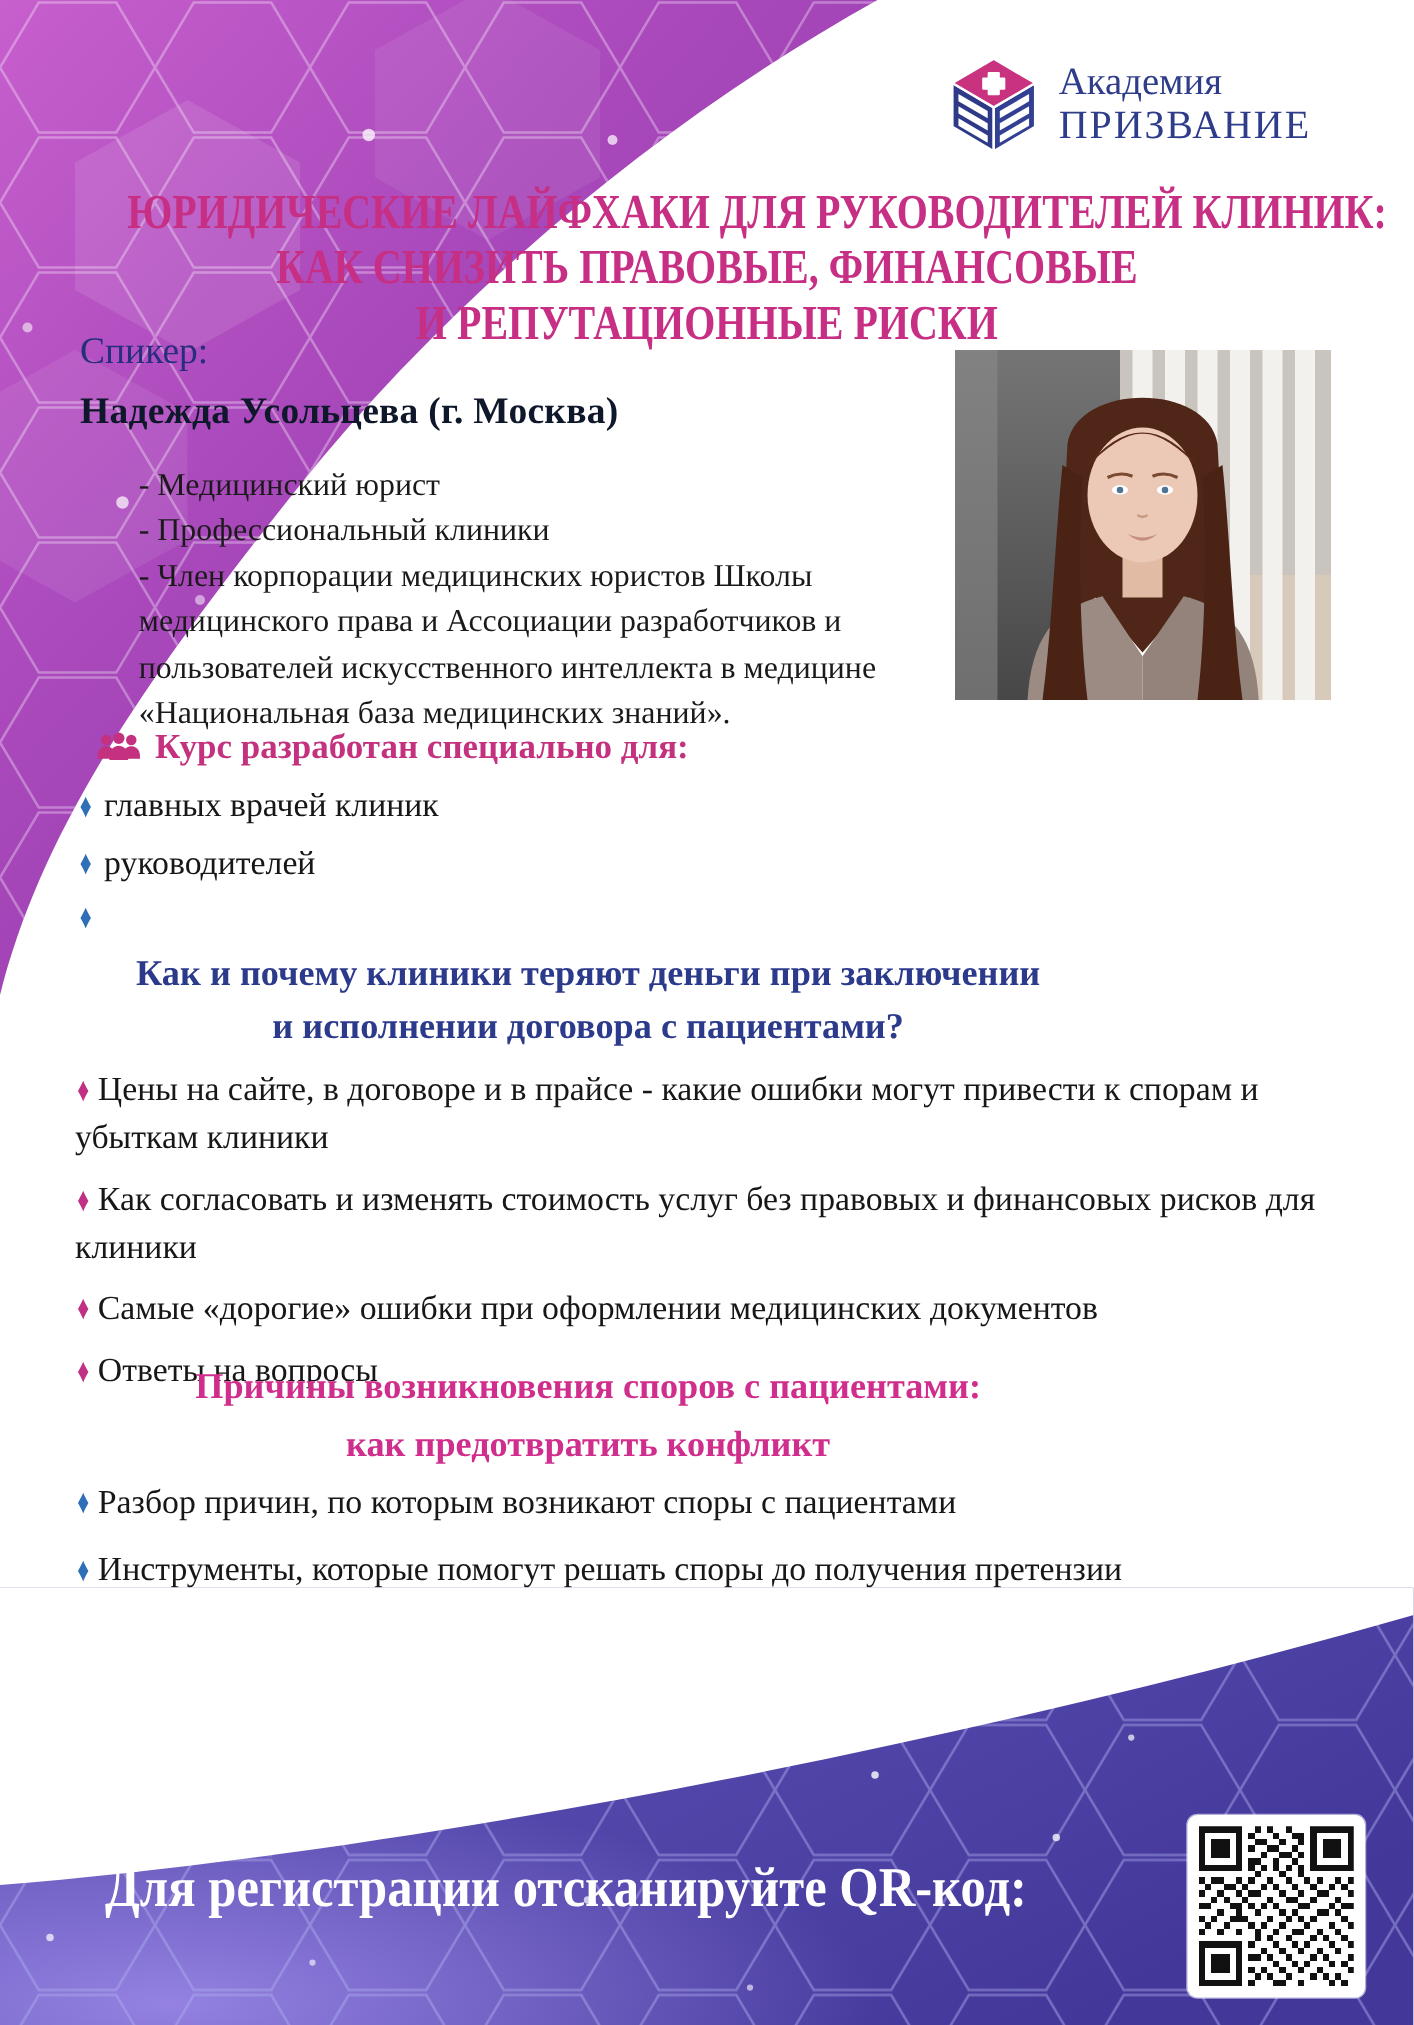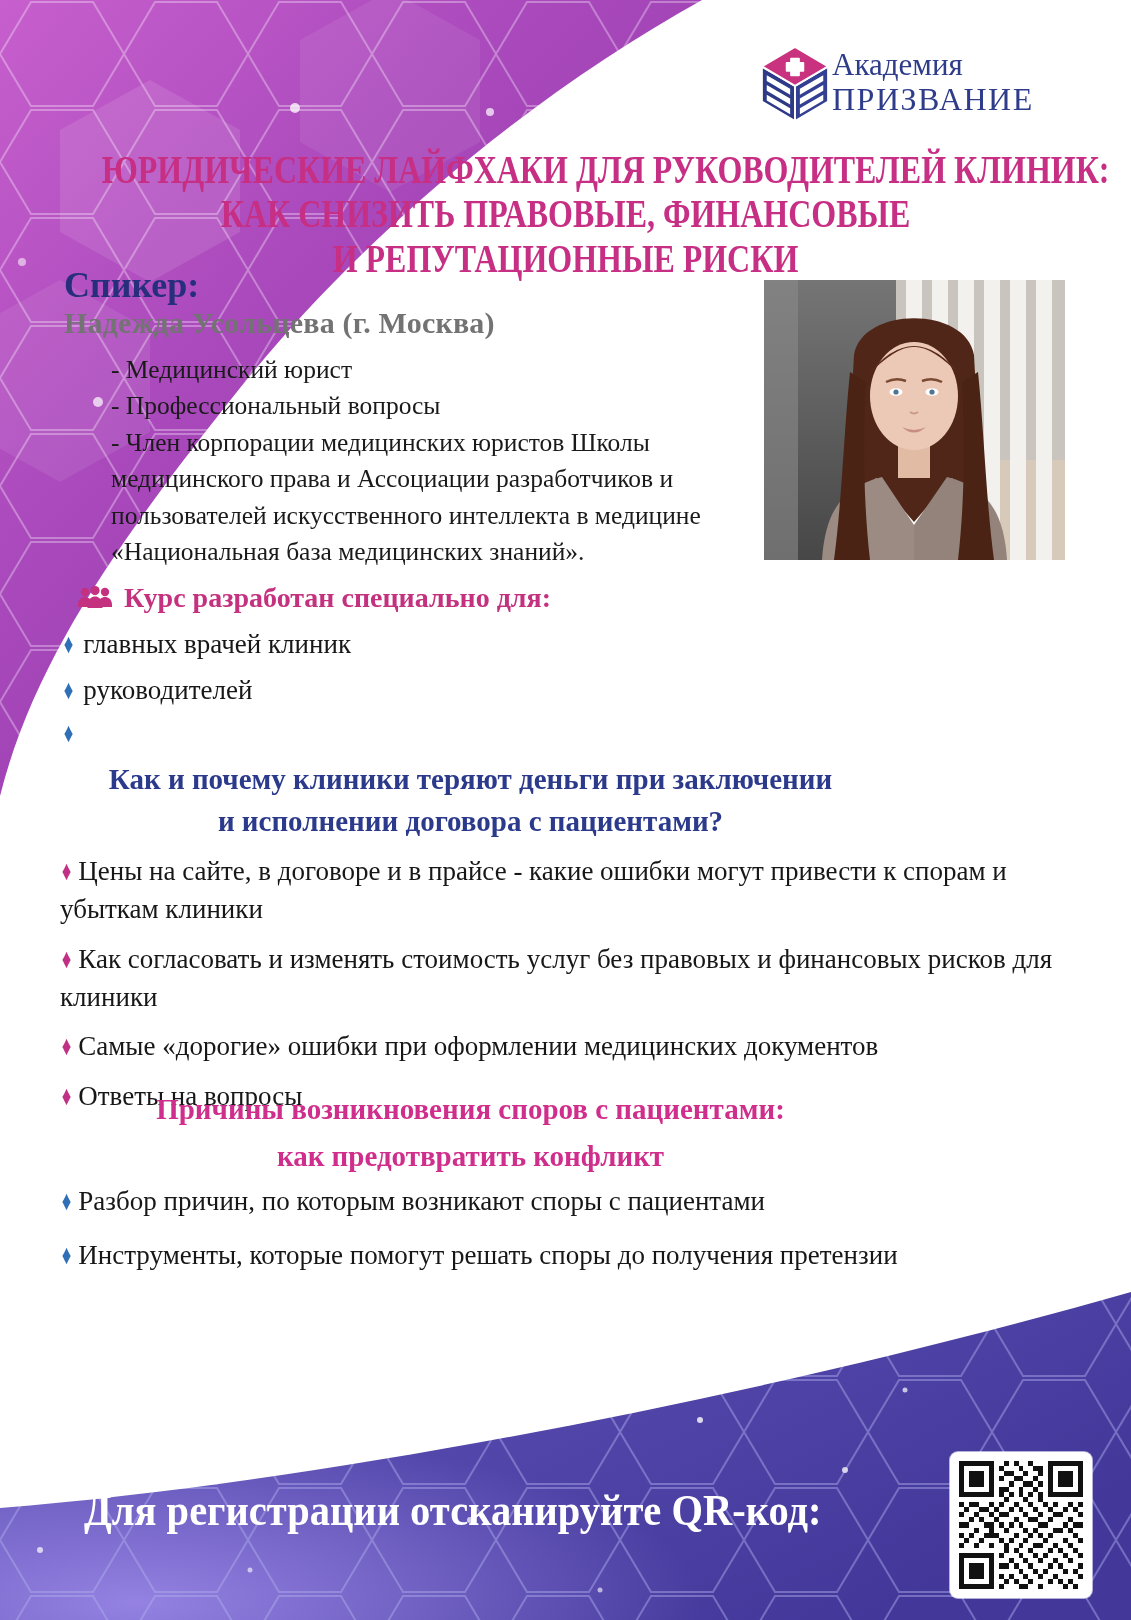--- a/index.html
+++ b/index.html
@@ -7,35 +7,35 @@
     position:relative; width:1131px; height:1620px; overflow:hidden;
     background:#ffffff; font-family:"Liberation Serif", serif; color:#171717;
   }
   svg { display:block; }
 
   
   #corner-decor { position:absolute; top:0; left:0; }
   #bottom-decor { position:absolute; top:1270px; left:0; }
 
   
-  .logo { position:absolute; top:44px; left:758px; display:flex; align-items:center; }
+  .logo { position:absolute; top:44px; left:758px; display:flex; align-items:center; gap:15px; }
   .logo-text { color:#2e3c8a; line-height:1.12; }
   .logo-line1 { font-size:31px; }
   .logo-line2 { font-size:32px; letter-spacing:1.5px; }
 
   
   .main-title { position:absolute; top:148px; left:0; width:1131px; text-align:center;
     color:#c62f84; font-weight:bold; }
   .title-line { font-size:39px; line-height:1.14; white-space:nowrap;
     transform:scaleX(.82); transform-origin:50% 50%; }
 
   
   .speaker { position:absolute; left:64px; top:264px; width:662px; }
-  .sp-label { font-size:36px; font-weight:bold; color:#272f7d; margin-bottom:0; }
-  .sp-name  { font-size:30px; font-weight:bold; color:#737373; margin-bottom:12px; letter-spacing:.2px; }
+  .sp-label { font-size:30px; font-weight:normal; color:#272f7d; margin-bottom:14px; }
+  .sp-name  { font-size:30px; font-weight:bold; color:#0f172a; margin-bottom:24px; letter-spacing:.2px; }
   .sp-cred  { font-size:25.5px; line-height:1.43; color:#1a1a1a;margin-left:47px; }
 
   .photo-frame { position:absolute; left:764px; top:280px; width:301px; height:280px; overflow:hidden; }
 
   
   .audience { position:absolute; left:62px; top:582px; width:730px; }
   .aud-head { display:flex; align-items:center; gap:10px; margin-left:14px;
     color:#c4317f; font-weight:bold; font-size:28px;text-align:center; }
   .aud-list { margin-top:6px; }
   .bullet-row { display:flex; align-items:baseline; gap:8px; font-size:27px; margin-top:15px; }
@@ -121,21 +121,21 @@
   <div class="main-title">
     <div class="title-line">ЮРИДИЧЕСКИЕ ЛАЙФХАКИ ДЛЯ РУКОВОДИТЕЛЕЙ КЛИНИК:</div>
     <div class="title-line">КАК СНИЗИТЬ ПРАВОВЫЕ, ФИНАНСОВЫЕ</div>
     <div class="title-line">И РЕПУТАЦИОННЫЕ РИСКИ</div>
   </div>
 
   <div class="speaker">
     <div class="sp-label">Спикер:</div>
     <div class="sp-name">Надежда Усольцева  (г. Москва)</div>
     <div class="sp-cred">- Медицинский юрист</div>
-    <div class="sp-cred">- Профессиональный вопросы</div>
+    <div class="sp-cred">- Профессиональный клиники</div>
     <div class="sp-cred">- Член корпорации медицинских юристов Школы медицинского права и Ассоциации разработчиков и пользователей искусственного интеллекта в медицине «Национальная база медицинских знаний».</div>
   </div>
 
   <div class="photo-frame">
     <svg width="301" height="280" viewBox="0 0 301 280">
       <defs>
         <linearGradient id="wallGrad" x1="0" y1="0" x2="0" y2="1">
           <stop offset="0" stop-color="#757575"></stop>
           <stop offset="1" stop-color="#474747"></stop>
         </linearGradient>

